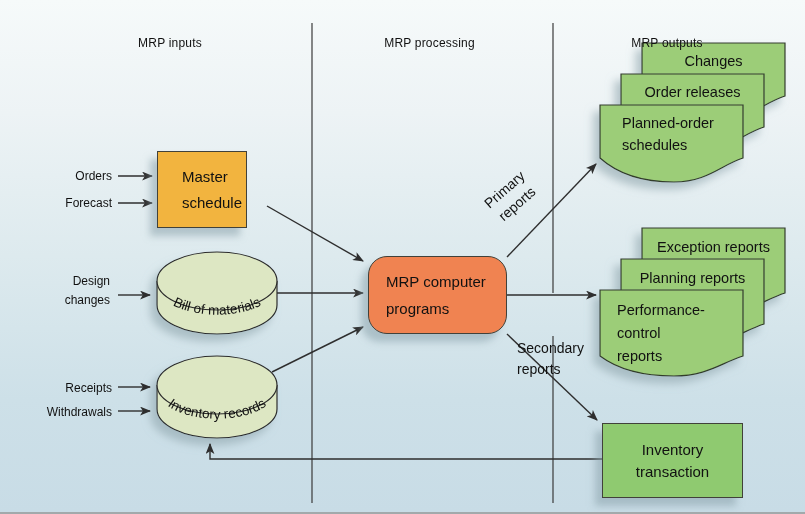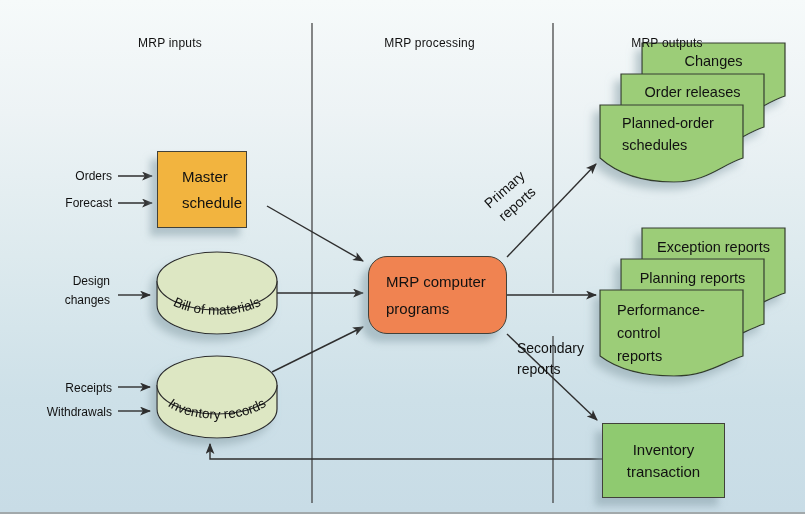--- a/index.html
+++ b/index.html
@@ -16,21 +16,21 @@
   .box{
     position:absolute;box-sizing:border-box;border:1.3px solid #41413a;
     display:flex;align-items:center;
     box-shadow:-7px 8px 7px rgba(139,163,171,.55);
     font-size:15px;line-height:26px;white-space:pre-line;
   }
   .box-master{left:157px;top:151px;width:90px;height:77px;background:#f2b43f;}
   .box-master .inner{padding-left:24px;}
   .box-mrp{left:368px;top:256px;width:139px;height:78px;background:#f08351;line-height:27px;border-radius:19px;}
   .box-mrp .inner{padding-left:17px;}
-  .box-invtrans{left:602px;top:423px;width:123px;height:75px;background:#8fca70;
+  .box-invtrans{left:602px;top:423px;width:141px;height:75px;background:#8fca70;
     justify-content:center;text-align:center;line-height:22px;}
   .doc-lbl{position:absolute;font-size:14.5px;line-height:22px;white-space:pre-line;}
   .doc-center{width:143px;text-align:center;}
   .rot{
     position:absolute;left:452px;top:178px;width:118px;text-align:center;
     font-size:14px;line-height:19px;white-space:pre-line;
     transform:rotate(-41deg);
   }
   .sec{position:absolute;left:517px;top:291px;font-size:14px;line-height:21px;white-space:pre-line;margin-top:47px;}
 </style>

